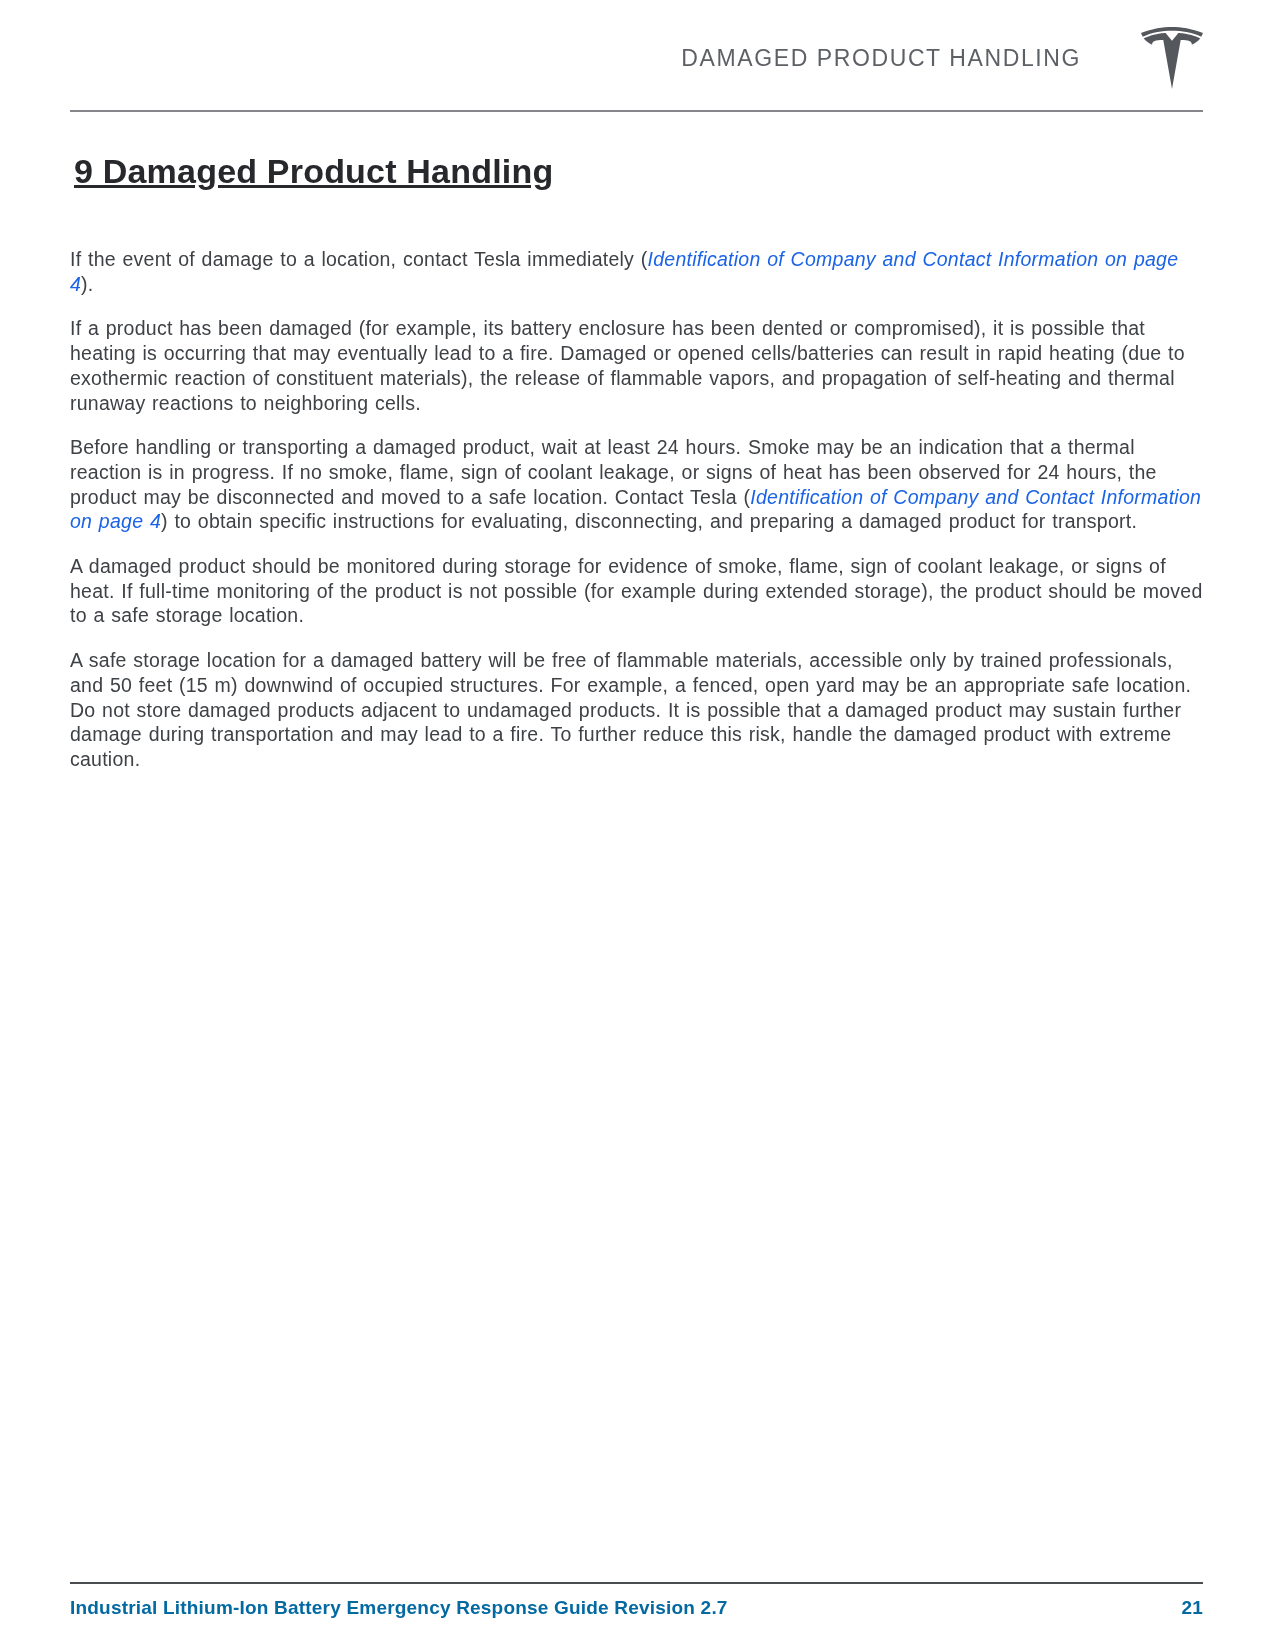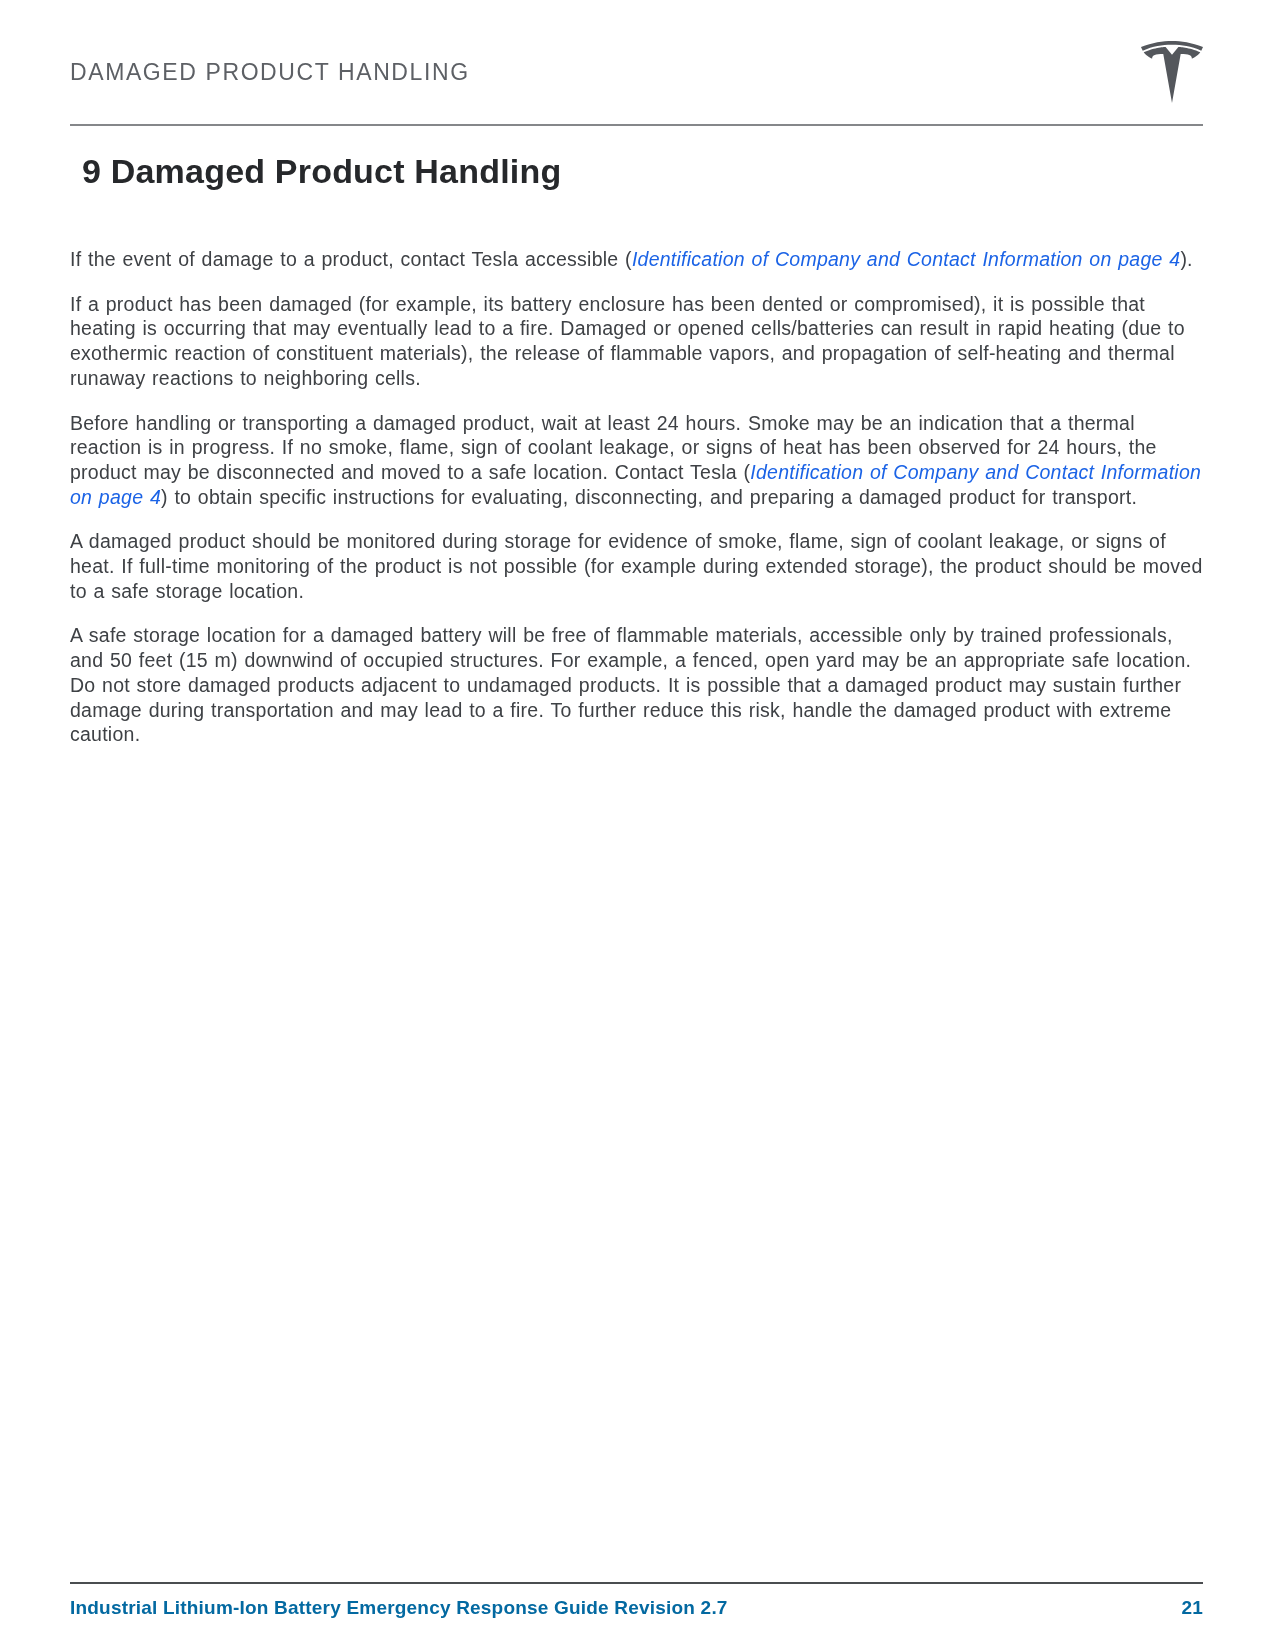--- a/index.html
+++ b/index.html
@@ -18,24 +18,25 @@
   }
   
   .header {
     position: absolute;
     top: 0;
     left: 70px;
     right: 72px;
   }
   .header-top {
     display: flex;
-    justify-content: space-between;
+    justify-content: flex-end;
     align-items: center;
-    padding-top: 40px;
+    padding-top: 26px;
     height: 64px;
+    gap: 24px;
   }
   .header-title {
     font-size: 23px;
     font-weight: 400;
     letter-spacing: 1.6px;
     color: #5d6065;
     white-space: nowrap;
   }
   .logo-wrap {
     margin-left: 36px;
@@ -51,26 +52,27 @@
     background: #85878a;
   }
   
   .content {
     position: absolute;
     top: 113px;
     left: 70px;
     width: 1133px;
   }
   h1.doc-heading {
-    margin: 38px 0 56px 12px;
+    margin: 38px 0 56px 4px;
     font-size: 34px;
     line-height: 40px;
     font-weight: 700;
     color: #26282b;
     letter-spacing: 0.2px;
+    text-decoration: underline;
   }
   p.body-para {
     margin: 0 0 20px 0;
     font-size: 19.5px;
     line-height: 24.7px;
     letter-spacing: 0.25px;
     word-spacing: 1px;
     color: #3e4145;
     text-align: left;
   }
@@ -117,21 +119,21 @@
           <path fill="#54575c" d="M12 5.362l2.475-3.026s4.245.09 8.471 2.054c-1.082 1.636-3.231 2.438-3.231 2.438-.146-1.439-1.154-1.79-4.354-1.79L12 24 8.619 5.034c-3.18 0-4.188.354-4.335 1.792 0 0-2.146-.795-3.229-2.43C5.28 2.431 9.525 2.34 9.525 2.34L12 5.362l-.004.002H12v-.002zm0-3.899c3.415-.03 7.326.528 11.328 2.28.535-.968.672-1.395.672-1.395C19.625.612 15.528.015 12 0 8.472.015 4.375.61 0 2.349c0 0 .195.525.672 1.396C4.674 1.989 8.585 1.43 12 1.463z"></path>
         </svg>
       </span>
     </div>
     <div class="header-rule"></div>
   </div>
 
   <div class="content">
     <h1 class="doc-heading">9 Damaged Product Handling</h1>
     <div>
-        <p class="body-para"><span>If the event of damage to a product, contact Tesla accessible (</span><a class="xref-link" href="#">Identification of Company and Contact Information on page 4</a><span>).</span></p>
+        <p class="body-para"><span>If the event of damage to a location, contact Tesla immediately (</span><a class="xref-link" href="#">Identification of Company and Contact Information on page 4</a><span>).</span></p>
         <p class="body-para"><span>If a product has been damaged (for example, its battery enclosure has been dented or compromised), it is possible that heating is occurring that may eventually lead to a fire. Damaged or opened cells/batteries can result in rapid heating (due to exothermic reaction of constituent materials), the release of flammable vapors, and propagation of self-heating and thermal runaway reactions to neighboring cells.</span></p>
         <p class="body-para"><span>Before handling or transporting a damaged product, wait at least 24 hours. Smoke may be an indication that a thermal reaction is in progress. If no smoke, flame, sign of coolant leakage, or signs of heat has been observed for 24 hours, the product may be disconnected and moved to a safe location. Contact Tesla (</span><a class="xref-link" href="#">Identification of Company and Contact Information on page 4</a><span>) to obtain specific instructions for evaluating, disconnecting, and preparing a damaged product for transport.</span></p>
         <p class="body-para"><span>A damaged product should be monitored during storage for evidence of smoke, flame, sign of coolant leakage, or signs of heat. If full-time monitoring of the product is not possible (for example during extended storage), the product should be moved to a safe storage location.</span></p>
         <p class="body-para"><span>A safe storage location for a damaged battery will be free of flammable materials, accessible only by trained professionals, and 50 feet (15 m) downwind of occupied structures. For example, a fenced, open yard may be an appropriate safe location. Do not store damaged products adjacent to undamaged products. It is possible that a damaged product may sustain further damage during transportation and may lead to a fire. To further reduce this risk, handle the damaged product with extreme caution.</span></p>
       </div>
   </div>
 
   <div class="footer">
     <div class="footer-rule"></div>
     <div class="footer-row">

